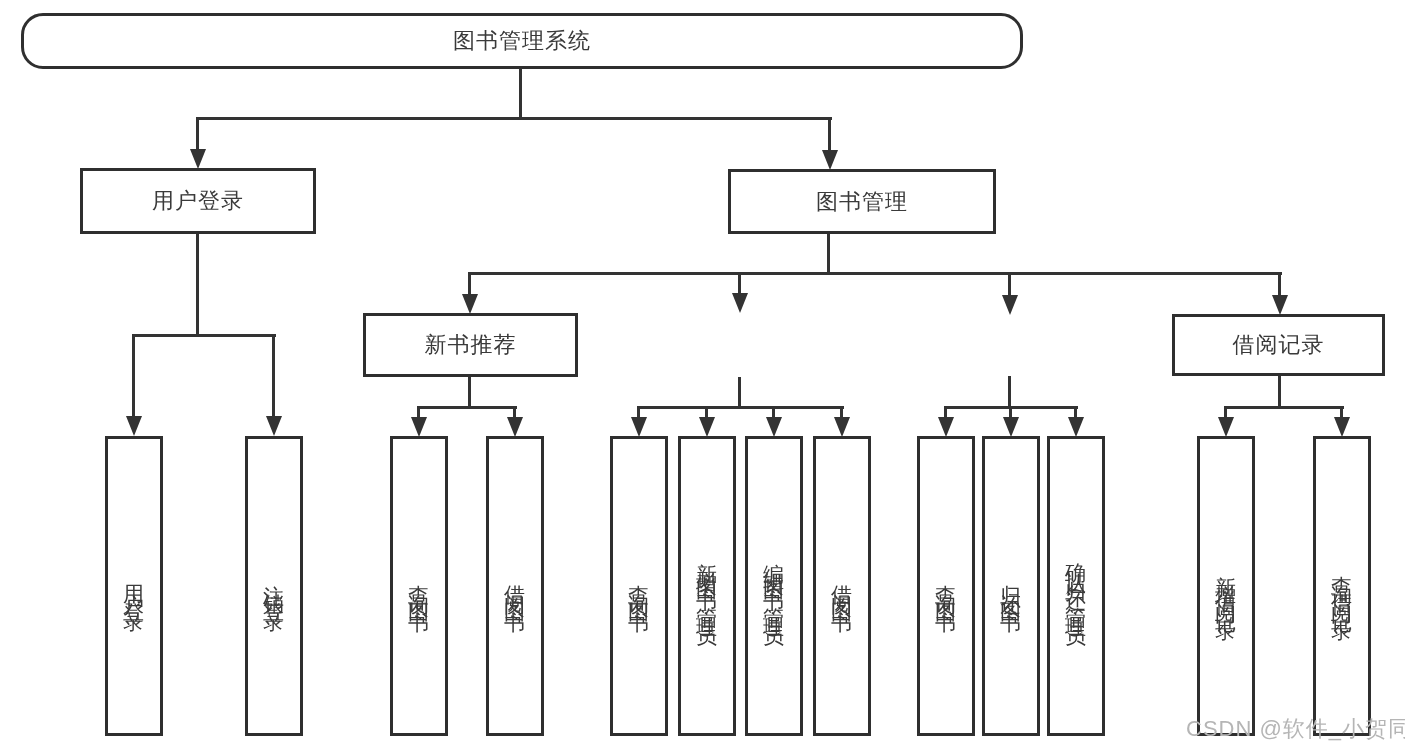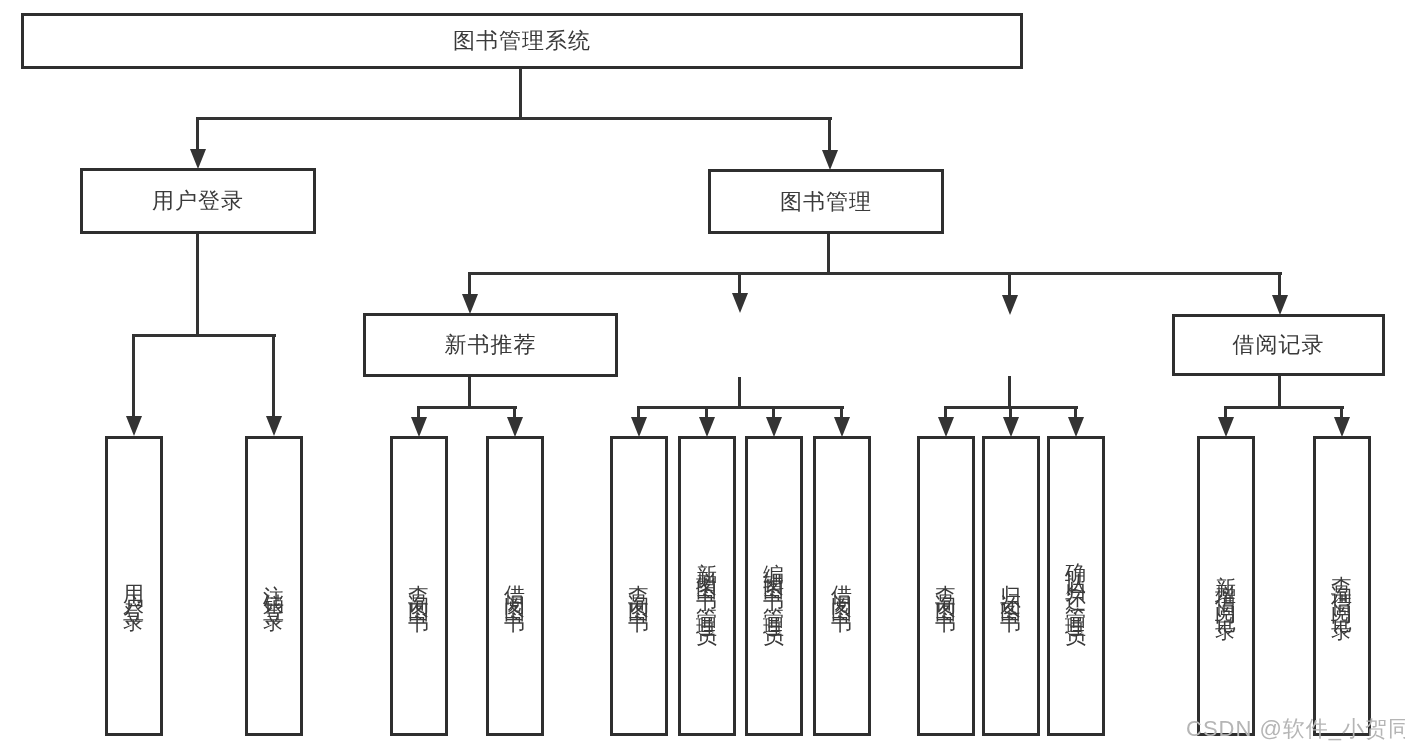--- a/index.html
+++ b/index.html
@@ -60,33 +60,33 @@
     letter-spacing: 1px;
     z-index: 5;
     white-space: nowrap;
   }
 </style>
 </head>
 <body>
 
 <div id="stage">
 
-  <div class="box" style="left:21px; top:13px; width:1002px; height:56px;">
+  <div class="box" style="left:21px; top:13px; width:1002px; height:56px;border-radius:22px;">
     <span>图书管理系统</span>
   </div>
 
   <div class="box" style="left:80px; top:168px; width:236px; height:66px;">
     <span>用户登录</span>
   </div>
 
-  <div class="box" style="left:708px; top:169px; width:236px; height:65px;align-items:center;">
+  <div class="box" style="left:728px; top:169px; width:268px; height:65px;align-items:center;">
     <span>图书管理</span>
   </div>
 
-  <div class="box" style="left:363px; top:313px; width:255px; height:64px;">
+  <div class="box" style="left:363px; top:313px; width:215px; height:64px;">
     <span>新书推荐</span>
   </div>
   <div class="box" style="left:1172px; top:314px; width:213px; height:62px;justify-content:center;">
     <span>借阅记录</span>
   </div>
 
   <div class="vbox" style="left:105px; top:436px; width:58px; height:300px;">
     <span class="vtext">用户登录</span>
   </div>
   <div class="vbox" style="left:245px; top:436px; width:58px; height:300px;">

